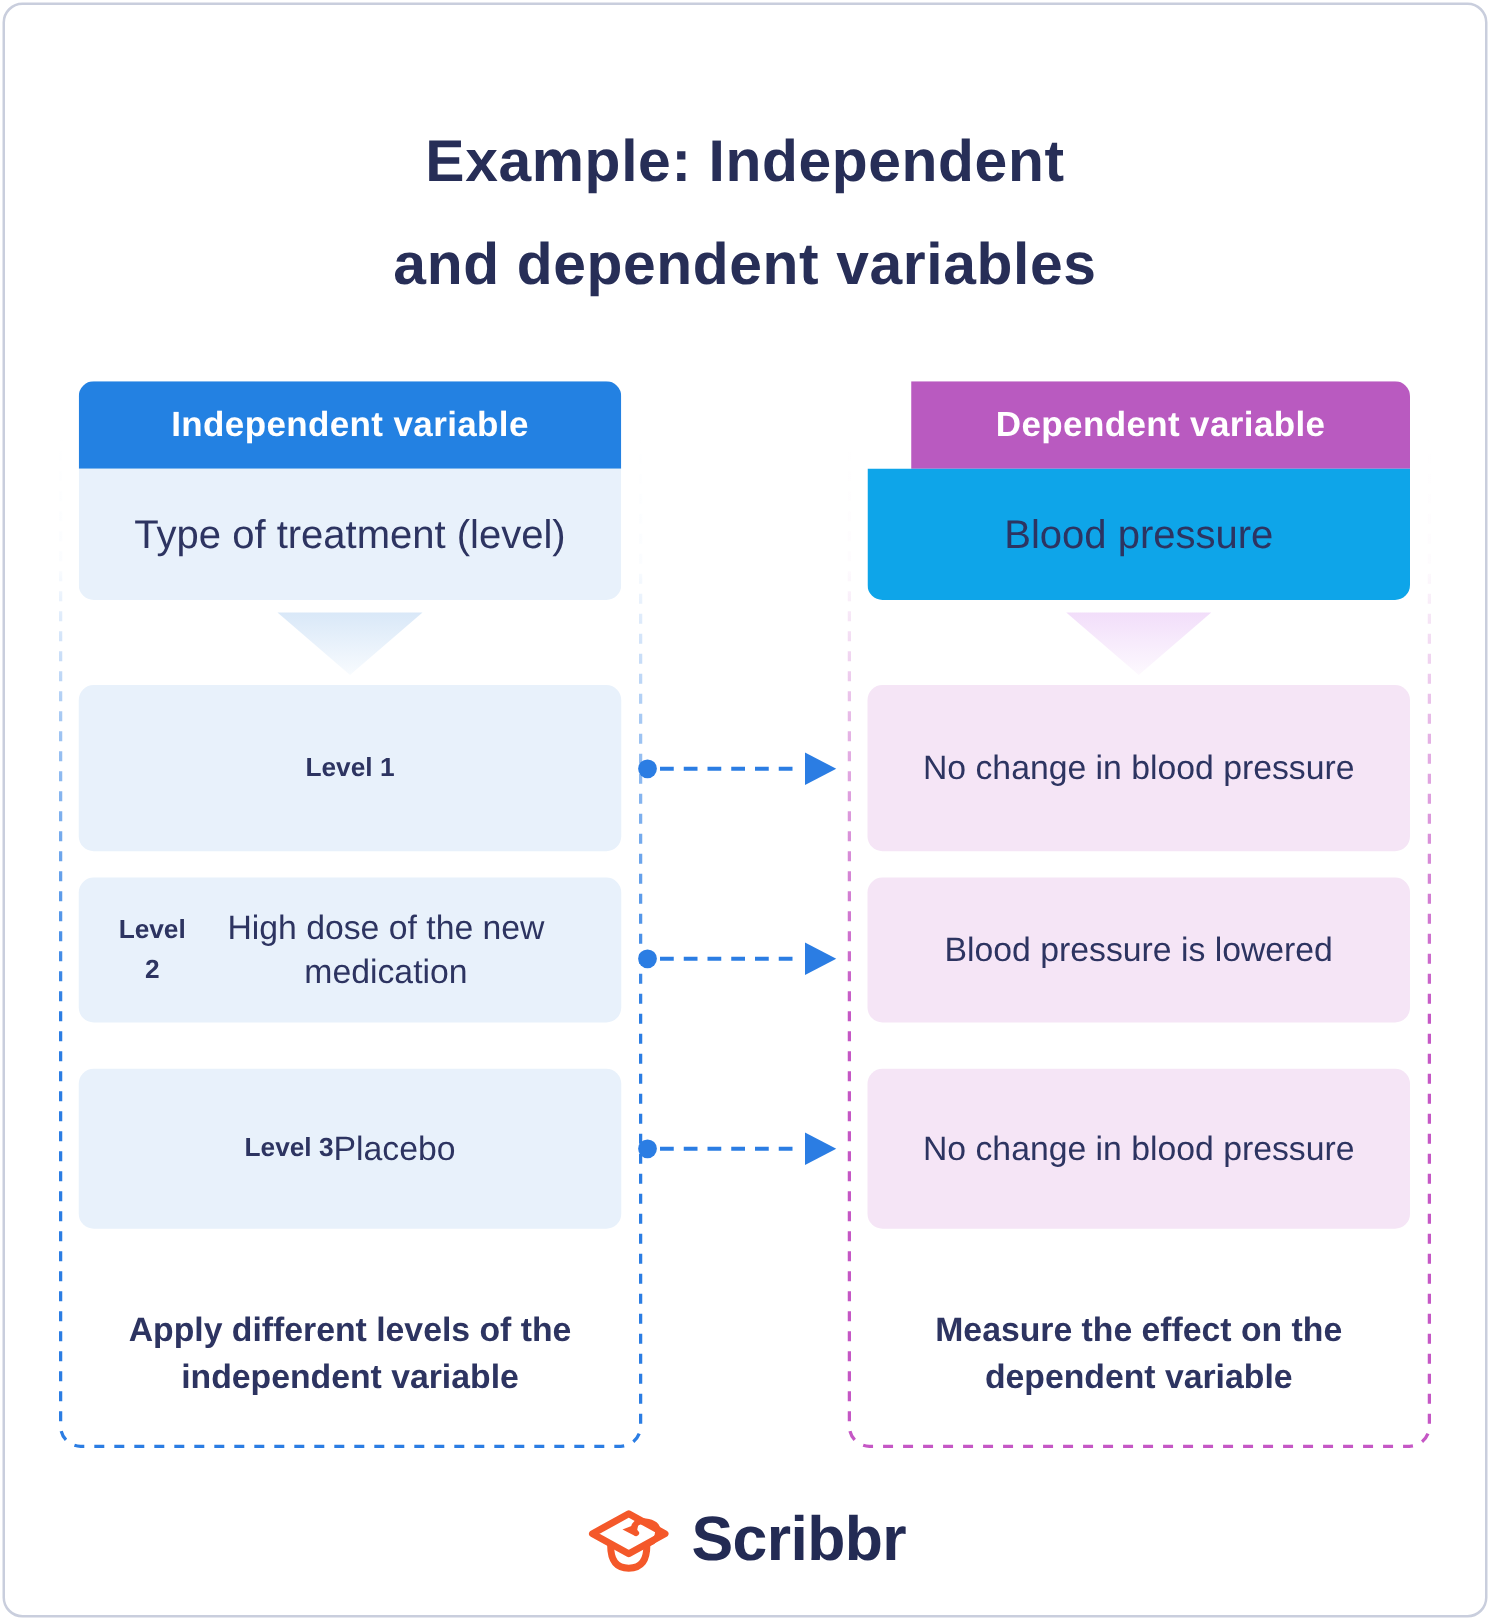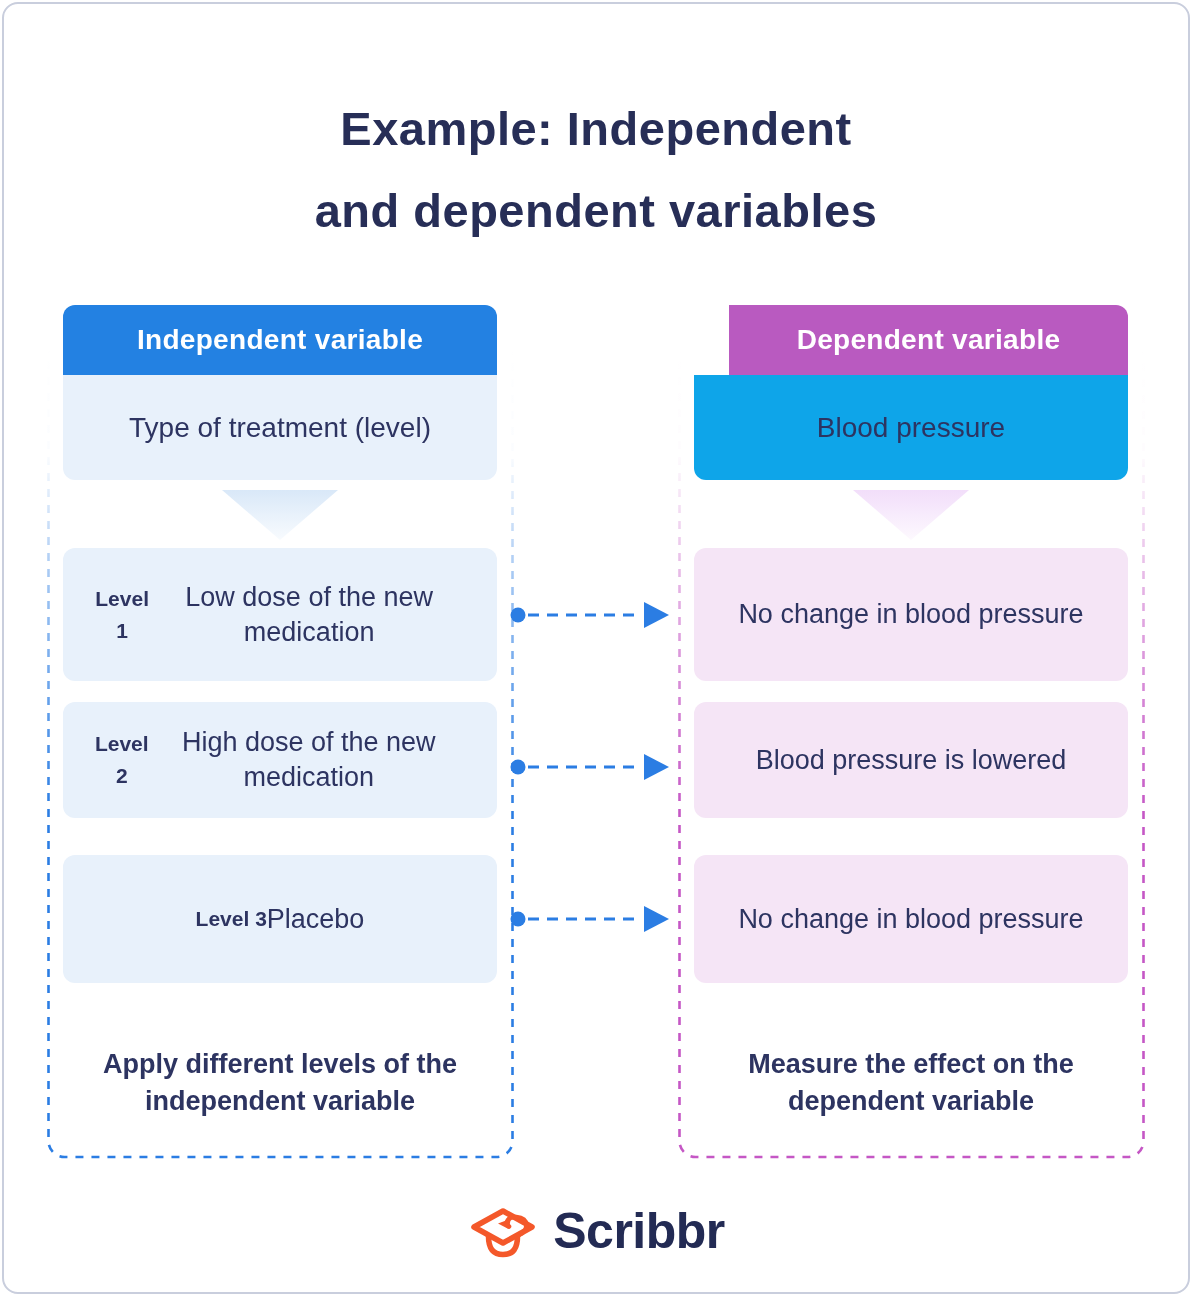--- a/index.html
+++ b/index.html
@@ -59,21 +59,21 @@
     font-size: 28px;
     font-weight: 700;
     letter-spacing: 0.3px;
   }
   .header-top.blue    { background: #2381e2; }
   .header-top.magenta { background: #b95ac0; margin-left: 35px; }
   .header-sub {
     height: 105px;
     display: flex; align-items: center; justify-content: center;
     color: #2d3461;
-    font-size: 28px;
+    font-size: 32px;
   }
   .header-sub.blue    { background: #e8f1fb; }
   .header-sub.magenta { background: #0ea5e9; }
 
   .level-box {
     position: absolute;
     left: 0;
     width: 434px;
     border-radius: 12px;
     display: flex;
@@ -186,21 +186,20 @@
   </div>
 
   <div class="col col-left">
     <div class="header-card">
       <div class="header-top blue">Independent variable</div>
       <div class="header-sub blue">Type of treatment (level)</div>
     </div>
 
     <div class="level-box blue box-1">
       <div class="level-label">Level 1</div>
-      <div class="level-text">Low dose of the new medication</div>
     </div>
     <div class="level-box blue box-2">
       <div class="level-label">Level 2</div>
       <div class="level-text">High dose of the new medication</div>
     </div>
     <div class="level-box blue box-3">
       <div class="level-label">Level 3</div>
       <div class="level-text">Placebo</div>
     </div>
 

